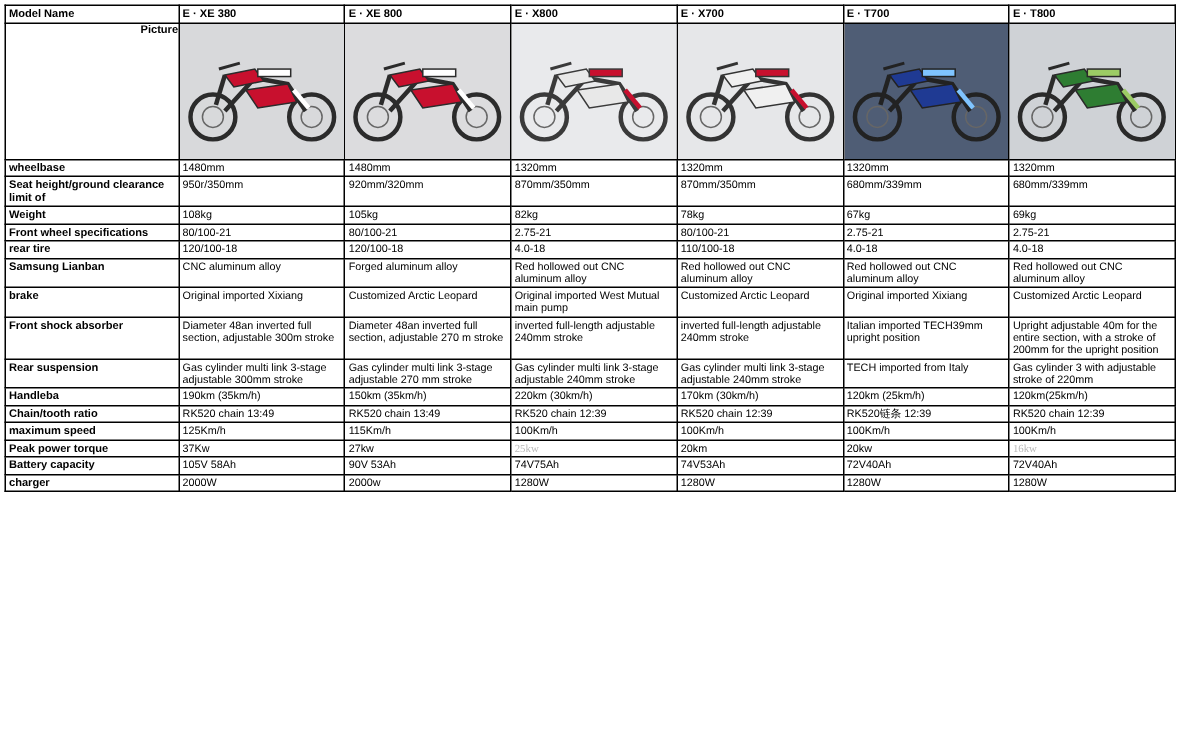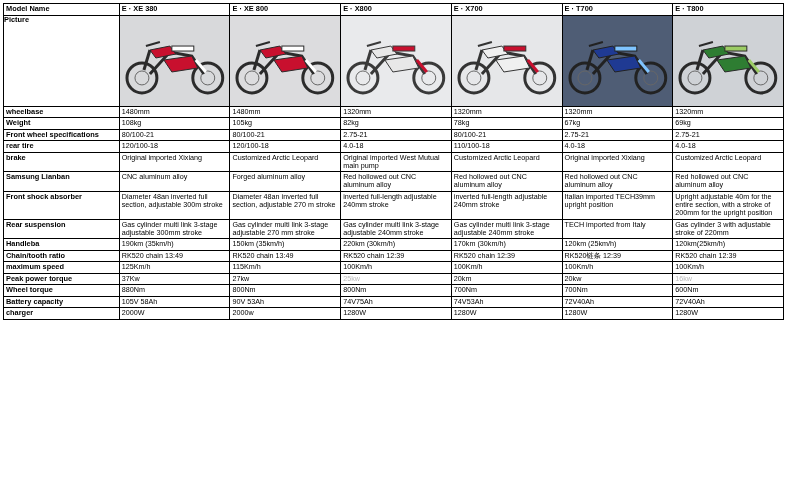--- a/index.html
+++ b/index.html
@@ -5,23 +5,23 @@
   html,body{margin:0;padding:0;background:#ffffff;}
   body{font-family:"Liberation Sans", sans-serif;color:#000;}
   #sheet{width:787px;height:424px;position:relative;overflow:hidden;background:#fff;}
   table{border-collapse:collapse;table-layout:fixed;width:781px;margin:3px 0 0 3px;}
   td,th{border:1px solid #000;vertical-align:top;padding:1px 2px;font-size:7.2px;line-height:1.15;overflow:hidden;}
   .rowlabel{font-weight:bold;font-size:7.4px;}
   col.c0{width:115px;}
   col.cm{width:110px;}
   .picrow td{height:90px;padding:0;}
   .piccell{position:relative;background:#fff;}
-  .lbl{padding:2px;}
+  .lbl{padding:2px;text-align:right;}
   .bike{position:absolute;left:0;top:0;width:100%;height:100%;}
-  .faded{color:#b9b9b9;}
+  .faded{color:#b9b9b9;font-family:Liberation Serif, serif;}
   .hdr td{font-weight:bold;}
 </style>
 </head>
 <body>
 
 <div id="sheet">
   <table>
     <colgroup>
       <col class="c0">
         <col class="cm">
@@ -167,20 +167,29 @@
         <tr>
           <td class="rowlabel">wheelbase</td>
           <td>1480mm</td>
           <td>1480mm</td>
           <td>1320mm</td>
           <td>1320mm</td>
           <td>1320mm</td>
           <td>1320mm</td>
         </tr>
         <tr>
+          <td class="rowlabel">Seat height/ground clearance limit of</td>
+          <td>950r/350mm</td>
+          <td>920mm/320mm</td>
+          <td>870mm/350mm</td>
+          <td>870mm/350mm</td>
+          <td>680mm/339mm</td>
+          <td>680mm/339mm</td>
+        </tr>
+        <tr>
           <td class="rowlabel">Weight</td>
           <td>108kg</td>
           <td>105kg</td>
           <td>82kg</td>
           <td>78kg</td>
           <td>67kg</td>
           <td>69kg</td>
         </tr>
         <tr>
           <td class="rowlabel">Front wheel specifications</td>
@@ -194,38 +203,38 @@
         <tr>
           <td class="rowlabel">rear tire</td>
           <td>120/100-18</td>
           <td>120/100-18</td>
           <td>4.0-18</td>
           <td>110/100-18</td>
           <td>4.0-18</td>
           <td>4.0-18</td>
         </tr>
         <tr>
+          <td class="rowlabel">Samsung Lianban</td>
+          <td>CNC aluminum alloy</td>
+          <td>Forged aluminum alloy</td>
+          <td>Red hollowed out CNC aluminum alloy</td>
+          <td>Red hollowed out CNC aluminum alloy</td>
+          <td>Red hollowed out CNC aluminum alloy</td>
+          <td>Red hollowed out CNC aluminum alloy</td>
+        </tr>
+        <tr>
           <td class="rowlabel">brake</td>
           <td>Original imported Xixiang</td>
           <td>Customized Arctic Leopard</td>
           <td>Original imported West Mutual main pump</td>
           <td>Customized Arctic Leopard</td>
           <td>Original imported Xixiang</td>
           <td>Customized Arctic Leopard</td>
         </tr>
         <tr>
-          <td class="rowlabel">Samsung Lianban</td>
-          <td>CNC aluminum alloy</td>
-          <td>Forged aluminum alloy</td>
-          <td>Red hollowed out CNC aluminum alloy</td>
-          <td>Red hollowed out CNC aluminum alloy</td>
-          <td>Red hollowed out CNC aluminum alloy</td>
-          <td>Red hollowed out CNC aluminum alloy</td>
-        </tr>
-        <tr>
           <td class="rowlabel">Front shock absorber</td>
           <td>Diameter 48an inverted full section, adjustable 300m stroke</td>
           <td>Diameter 48an inverted full section, adjustable 270 m stroke</td>
           <td>inverted full-length adjustable 240mm stroke</td>
           <td>inverted full-length adjustable 240mm stroke</td>
           <td>Italian imported TECH39mm upright position</td>
           <td>Upright adjustable 40m for the entire section, with a stroke of 200mm for the upright position</td>
         </tr>
         <tr>
           <td class="rowlabel">Rear suspension</td>
@@ -266,29 +275,20 @@
         <tr>
           <td class="rowlabel">Peak power torque</td>
           <td>37Kw</td>
           <td>27kw</td>
           <td class="faded">25kw</td>
           <td>20km</td>
           <td>20kw</td>
           <td class="faded">16kw</td>
         </tr>
         <tr>
-          <td class="rowlabel">Wheel torque</td>
-          <td>880Nm</td>
-          <td>800Nm</td>
-          <td>800Nm</td>
-          <td>700Nm</td>
-          <td>700Nm</td>
-          <td>600Nm</td>
-        </tr>
-        <tr>
           <td class="rowlabel">Battery capacity</td>
           <td>105V 58Ah</td>
           <td>90V 53Ah</td>
           <td>74V75Ah</td>
           <td>74V53Ah</td>
           <td>72V40Ah</td>
           <td>72V40Ah</td>
         </tr>
         <tr>
           <td class="rowlabel">charger</td>

